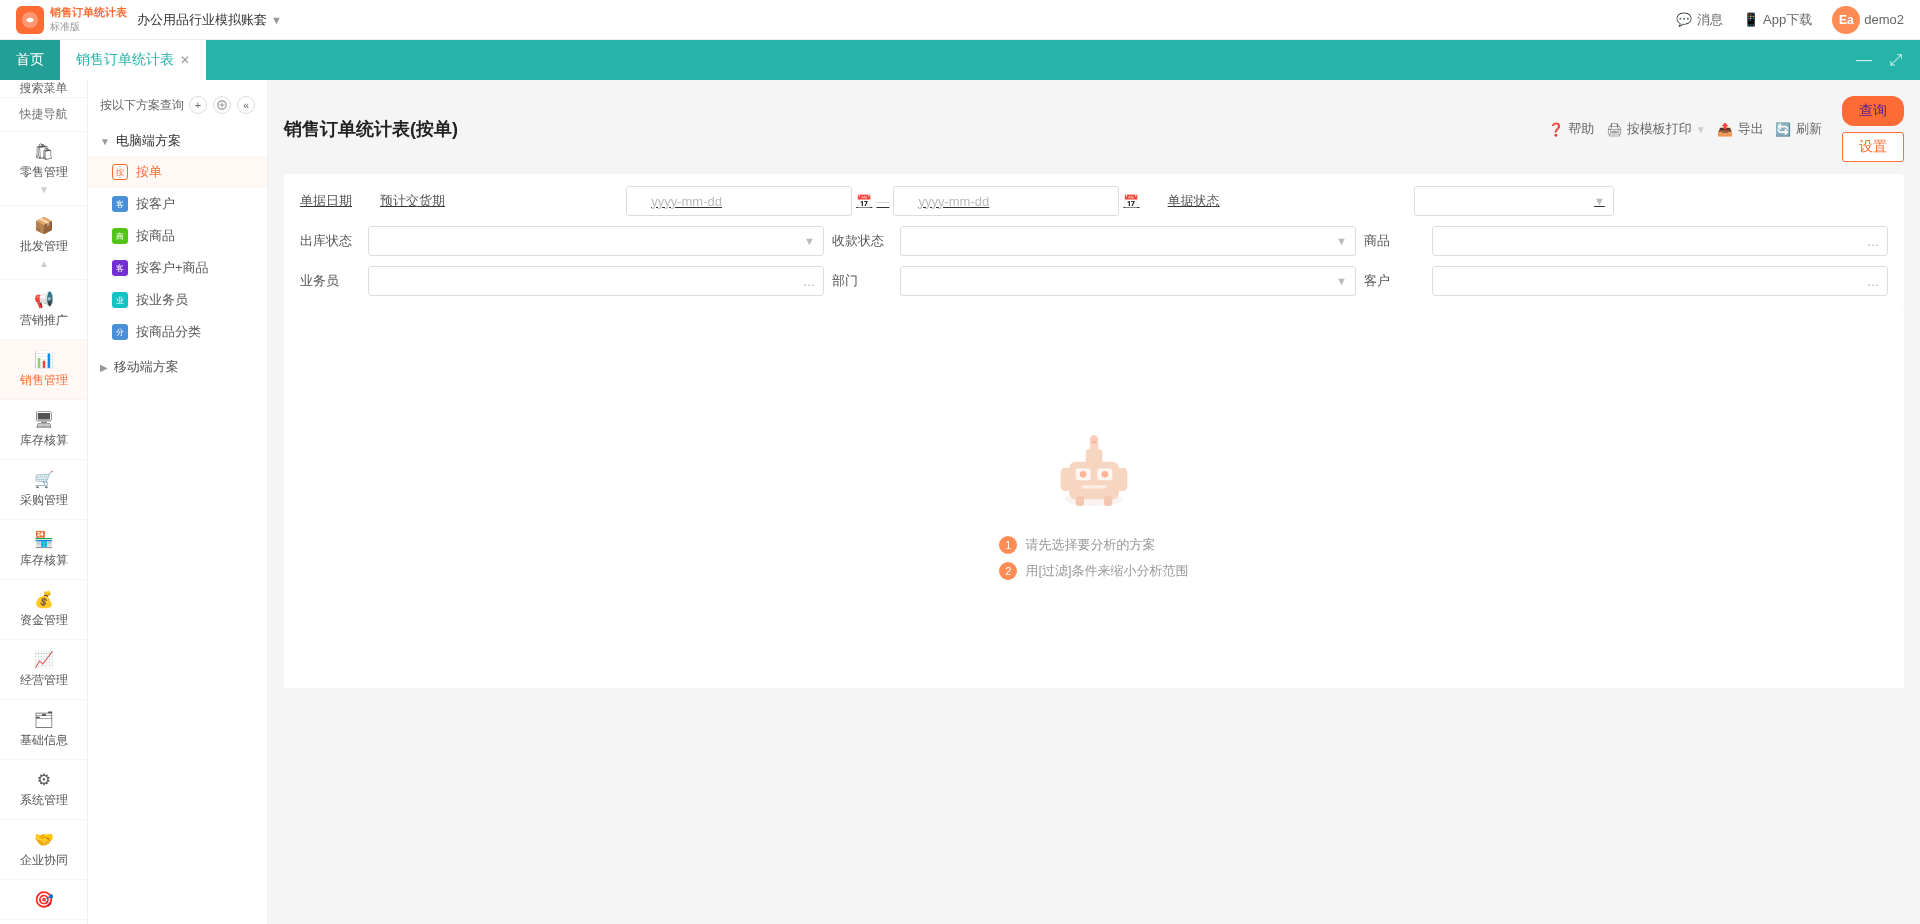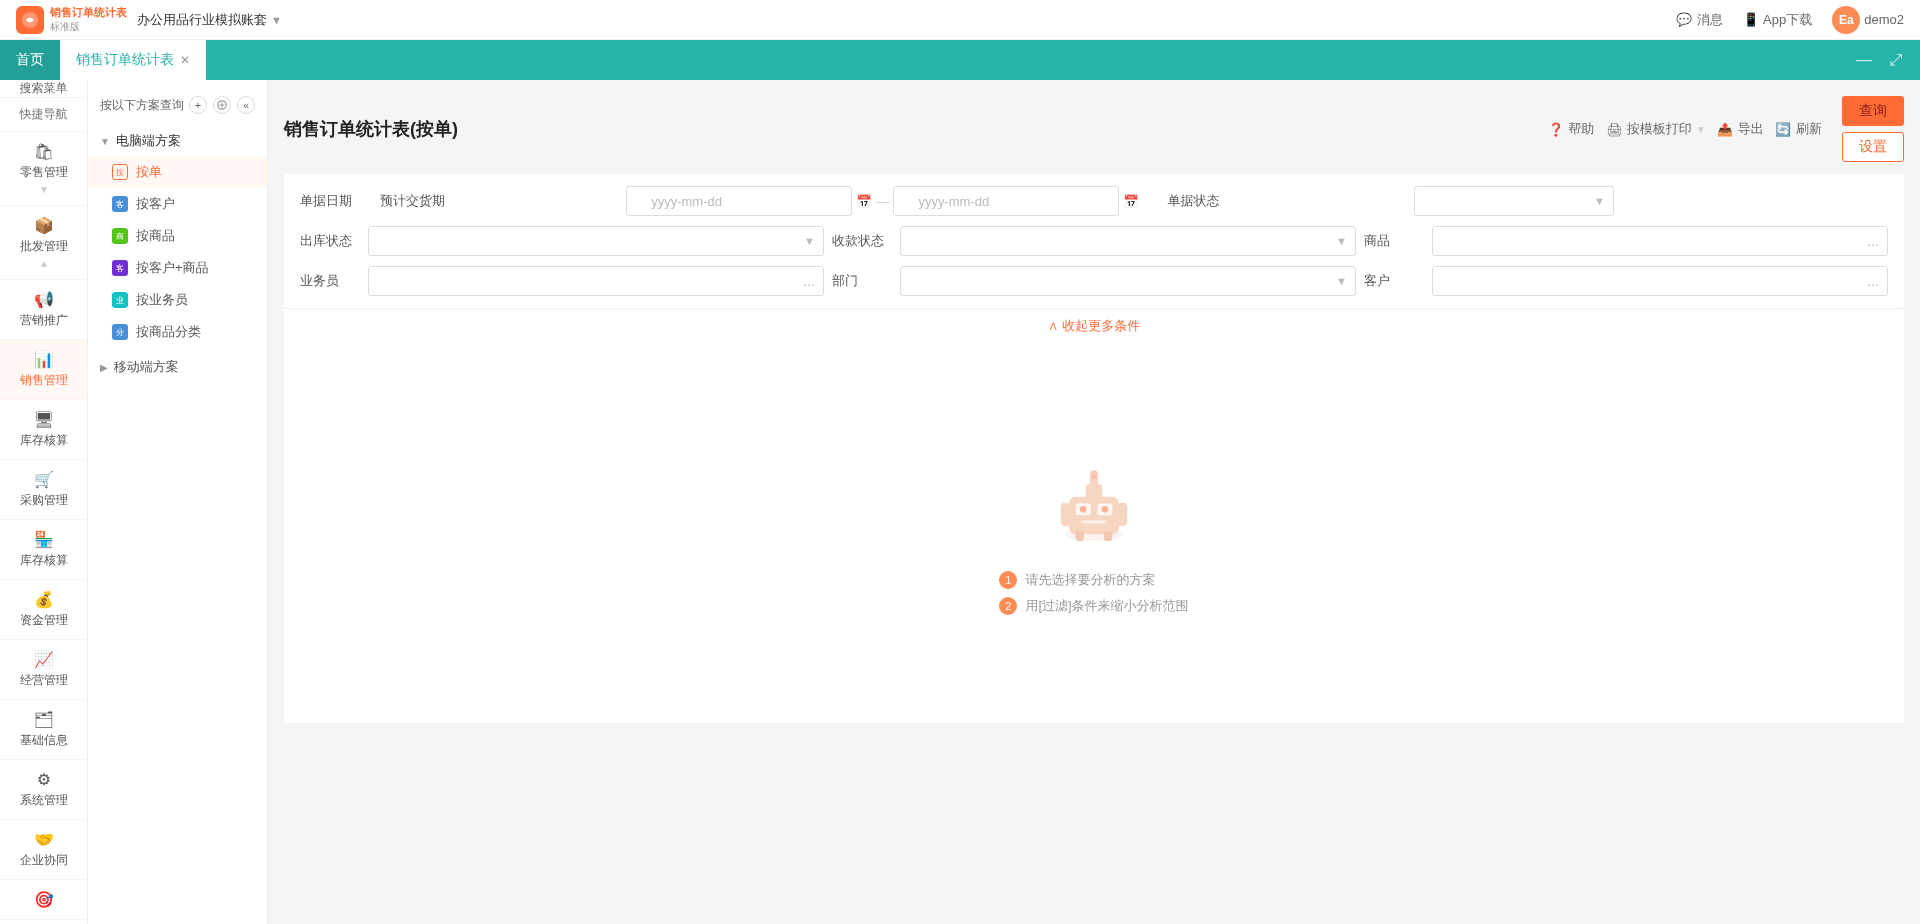--- a/index.html
+++ b/index.html
@@ -330,24 +330,24 @@
       color: #ff6b35;
       font-size: 13px;
       cursor: pointer;
       background: #fff;
       border-top: 1px solid #eee;
     }
 
     
     .query-btn {
       background: #ff6b35;
-      color: #7f1d1d;
+      color: #4c1d95;
       border: none;
       padding: 6px 8px;
-      border-radius: 3px;
+      border-radius: 12px;
       font-size: 14px;
       cursor: pointer;
       white-space: nowrap;
     }
     .settings-btn {
       background: #fff;
       color: #ff6b35;
       border: 1px solid #ff6b35;
       padding: 5px 16px;
       border-radius: 3px;
@@ -635,21 +635,21 @@
           </div>
           <div style="display:flex;flex-direction:column;gap:6px;margin-left:8px;">
             <button class="query-btn">查询</button>
             <button class="settings-btn">设置</button>
           </div>
         </div>
       </div>
 
       <div class="filter-section">
 
-        <div style="display:grid;grid-template-columns:auto 1fr auto 1fr auto 1fr auto;gap:8px;align-items:center;margin-bottom:10px;">
+        <div style="display:grid;grid-template-columns:auto 1fr auto 1fr auto 1fr auto;gap:8px;align-items:center;margin-bottom:10px;text-decoration:underline;">
           <span class="filter-cell-label">单据日期</span>
           <span class="filter-cell-label" style="margin-left:20px;">预计交货期</span>
           <div style="display:flex;align-items:center;gap:4px;">
             <input class="control-input" type="text" placeholder="yyyy-mm-dd" style="">
             <span style="color:#ff6b35;cursor:pointer;">📅</span>
             <span style="color:#ccc;">—</span>
             <input class="control-input" type="text" placeholder="yyyy-mm-dd" style="">
             <span style="color:#ff6b35;cursor:pointer;">📅</span>
           </div>
           <span class="filter-cell-label" style="margin-left:20px;">单据状态</span>
@@ -689,23 +689,20 @@
             <span style="color:#bbb;font-size:11px;">▼</span>
           </div>
           <span class="filter-cell-label">客户</span>
           <div class="control-select-box">
             <span style="color:#bbb;font-size:12px;"></span>
             <span class="three-dots">...</span>
           </div>
         </div>
       </div>
 
-      <div class="collapse-bar">
-        <span>∧ 收起更多条件</span>
-      </div>
 
       <div class="empty-state" style="margin-top:0;min-height:380px;">
 
         <svg class="empty-icon" viewBox="0 0 120 120" fill="none" xmlns="http://www.w3.org/2000/svg">
           <ellipse cx="60" cy="100" rx="35" ry="8" fill="#f0e0d8" opacity="0.5"></ellipse>
           <rect x="30" y="55" width="60" height="45" rx="8" fill="#f5c5a8"></rect>
           <rect x="38" y="63" width="18" height="14" rx="3" fill="#fff" opacity="0.8"></rect>
           <rect x="64" y="63" width="18" height="14" rx="3" fill="#fff" opacity="0.8"></rect>
           <circle cx="47" cy="70" r="4" fill="#ff6b35" opacity="0.7"></circle>
           <circle cx="73" cy="70" r="4" fill="#ff6b35" opacity="0.7"></circle>

